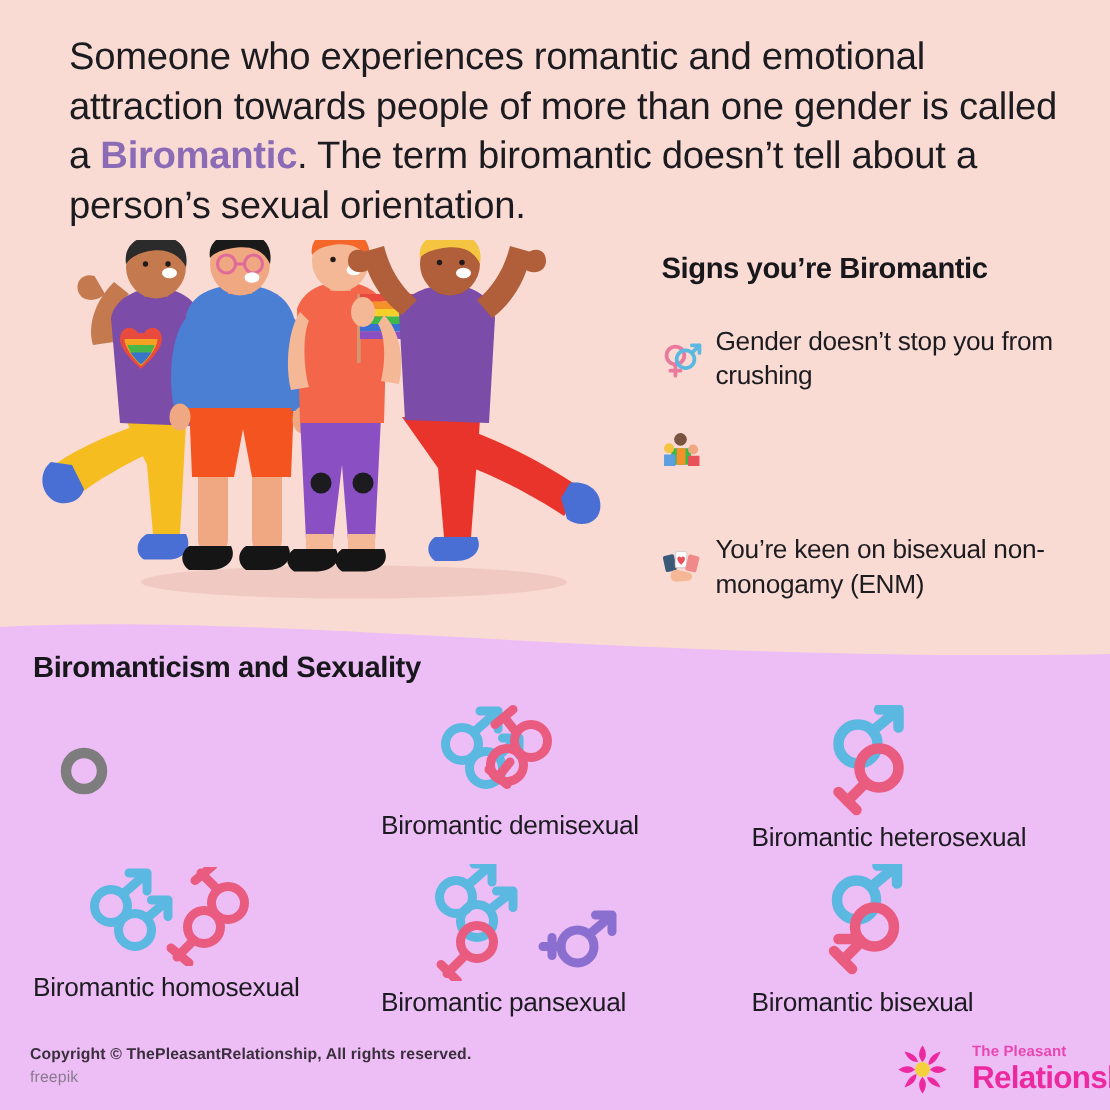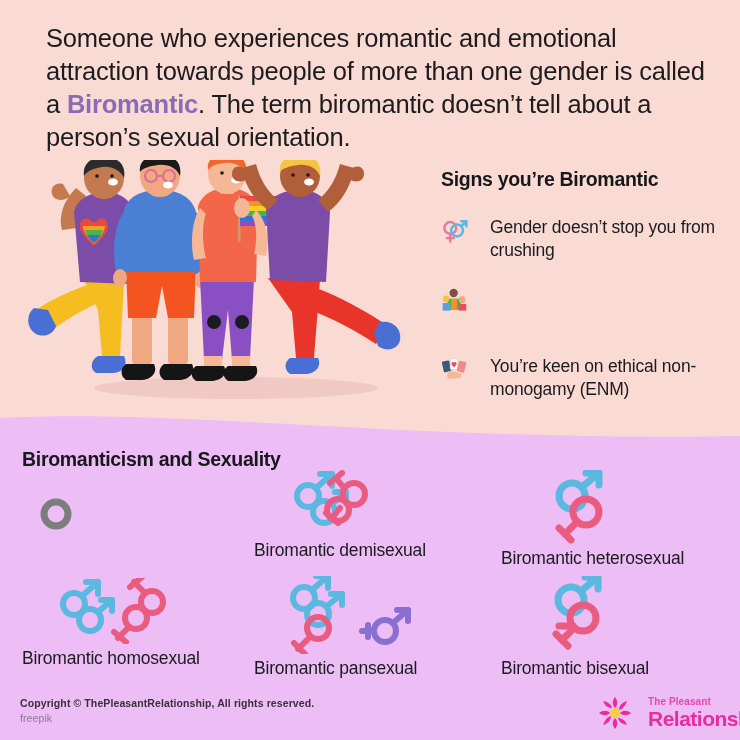--- a/index.html
+++ b/index.html
@@ -36,32 +36,32 @@
   .illus{
     position:absolute;left:28px;top:160px;width:415px;height:245px;
   }
   
   .signs-title{
     position:absolute;left:441px;top:168px;
     font-size:19.5px;font-weight:700;color:#17171c;letter-spacing:-0.3px;
   }
   .sign-row{
     position:absolute;left:441px;width:290px;
-    display:flex;align-items:flex-start;gap:22px;
+    display:flex;align-items:center;gap:9px;
   }
   .sign-row .sic{width:27px;height:27px;flex:0 0 27px;margin-top:1px;}
   .sign-row .stxt{
     font-size:17.5px;line-height:23px;color:#1b1b20;letter-spacing:-0.2px;
   }
   #sign-0{top:216px;}
   #sign-1{top:286px;}
   #sign-2{top:355px;}
   
   .sec-title{
-    position:absolute;left:22px;top:448px;
+    position:absolute;left:22px;top:434px;
     font-size:19.5px;font-weight:700;color:#17171c;letter-spacing:-0.3px;
   }
   .grid-item{
     position:absolute;
   }
   .grid-item .gicon{
     height:58px;display:flex;align-items:flex-end;justify-content:flex-start;
   }
   .grid-item .glabel{
     font-size:17.5px;color:#1b1b20;letter-spacing:-0.2px;white-space:nowrap;
@@ -247,21 +247,21 @@
   </div>
 
   <div class="sign-row" id="sign-2">
     <svg class="sic" viewBox="0 0 32 32">
       <rect x="2" y="6" width="9" height="13" rx="1.5" fill="#3a5a78" transform="rotate(-12 6 12)"></rect>
       <rect x="11" y="3" width="9" height="13" rx="1.5" fill="#ffffff" stroke="#e0d0d0"></rect>
       <path d="M15.5,8 C14.5,6.5 12.5,7 12.5,9 C12.5,11 15.5,13.5 15.5,13.5 C15.5,13.5 18.5,11 18.5,9 C18.5,7 16.5,6.5 15.5,8 Z" fill="#e8505a"></path>
       <rect x="20" y="6" width="9" height="13" rx="1.5" fill="#f08a8a" transform="rotate(14 24 12)"></rect>
       <path d="M8,20 C8,18 11,17 14,18 L22,20 C25,21 25,25 22,26 L12,27 C8,27 6,24 8,20 Z" fill="#f5b896"></path>
     </svg>
-    <div class="stxt">You’re keen on ethical non-monogamy (ENM)</div>
+    <div class="stxt">You’re keen on bisexual non-monogamy (ENM)</div>
   </div>
 
   <div class="sec-title">Biromanticism and Sexuality</div>
 
   <div class="grid-item" style="left:22px;top:486px;">
     <div class="gicon">
       <svg width="60" height="58" viewBox="0 0 60 58">
         <circle cx="34" cy="28" r="12" fill="none" stroke="#7d7d7d" stroke-width="7"></circle>
       </svg>
     </div>

